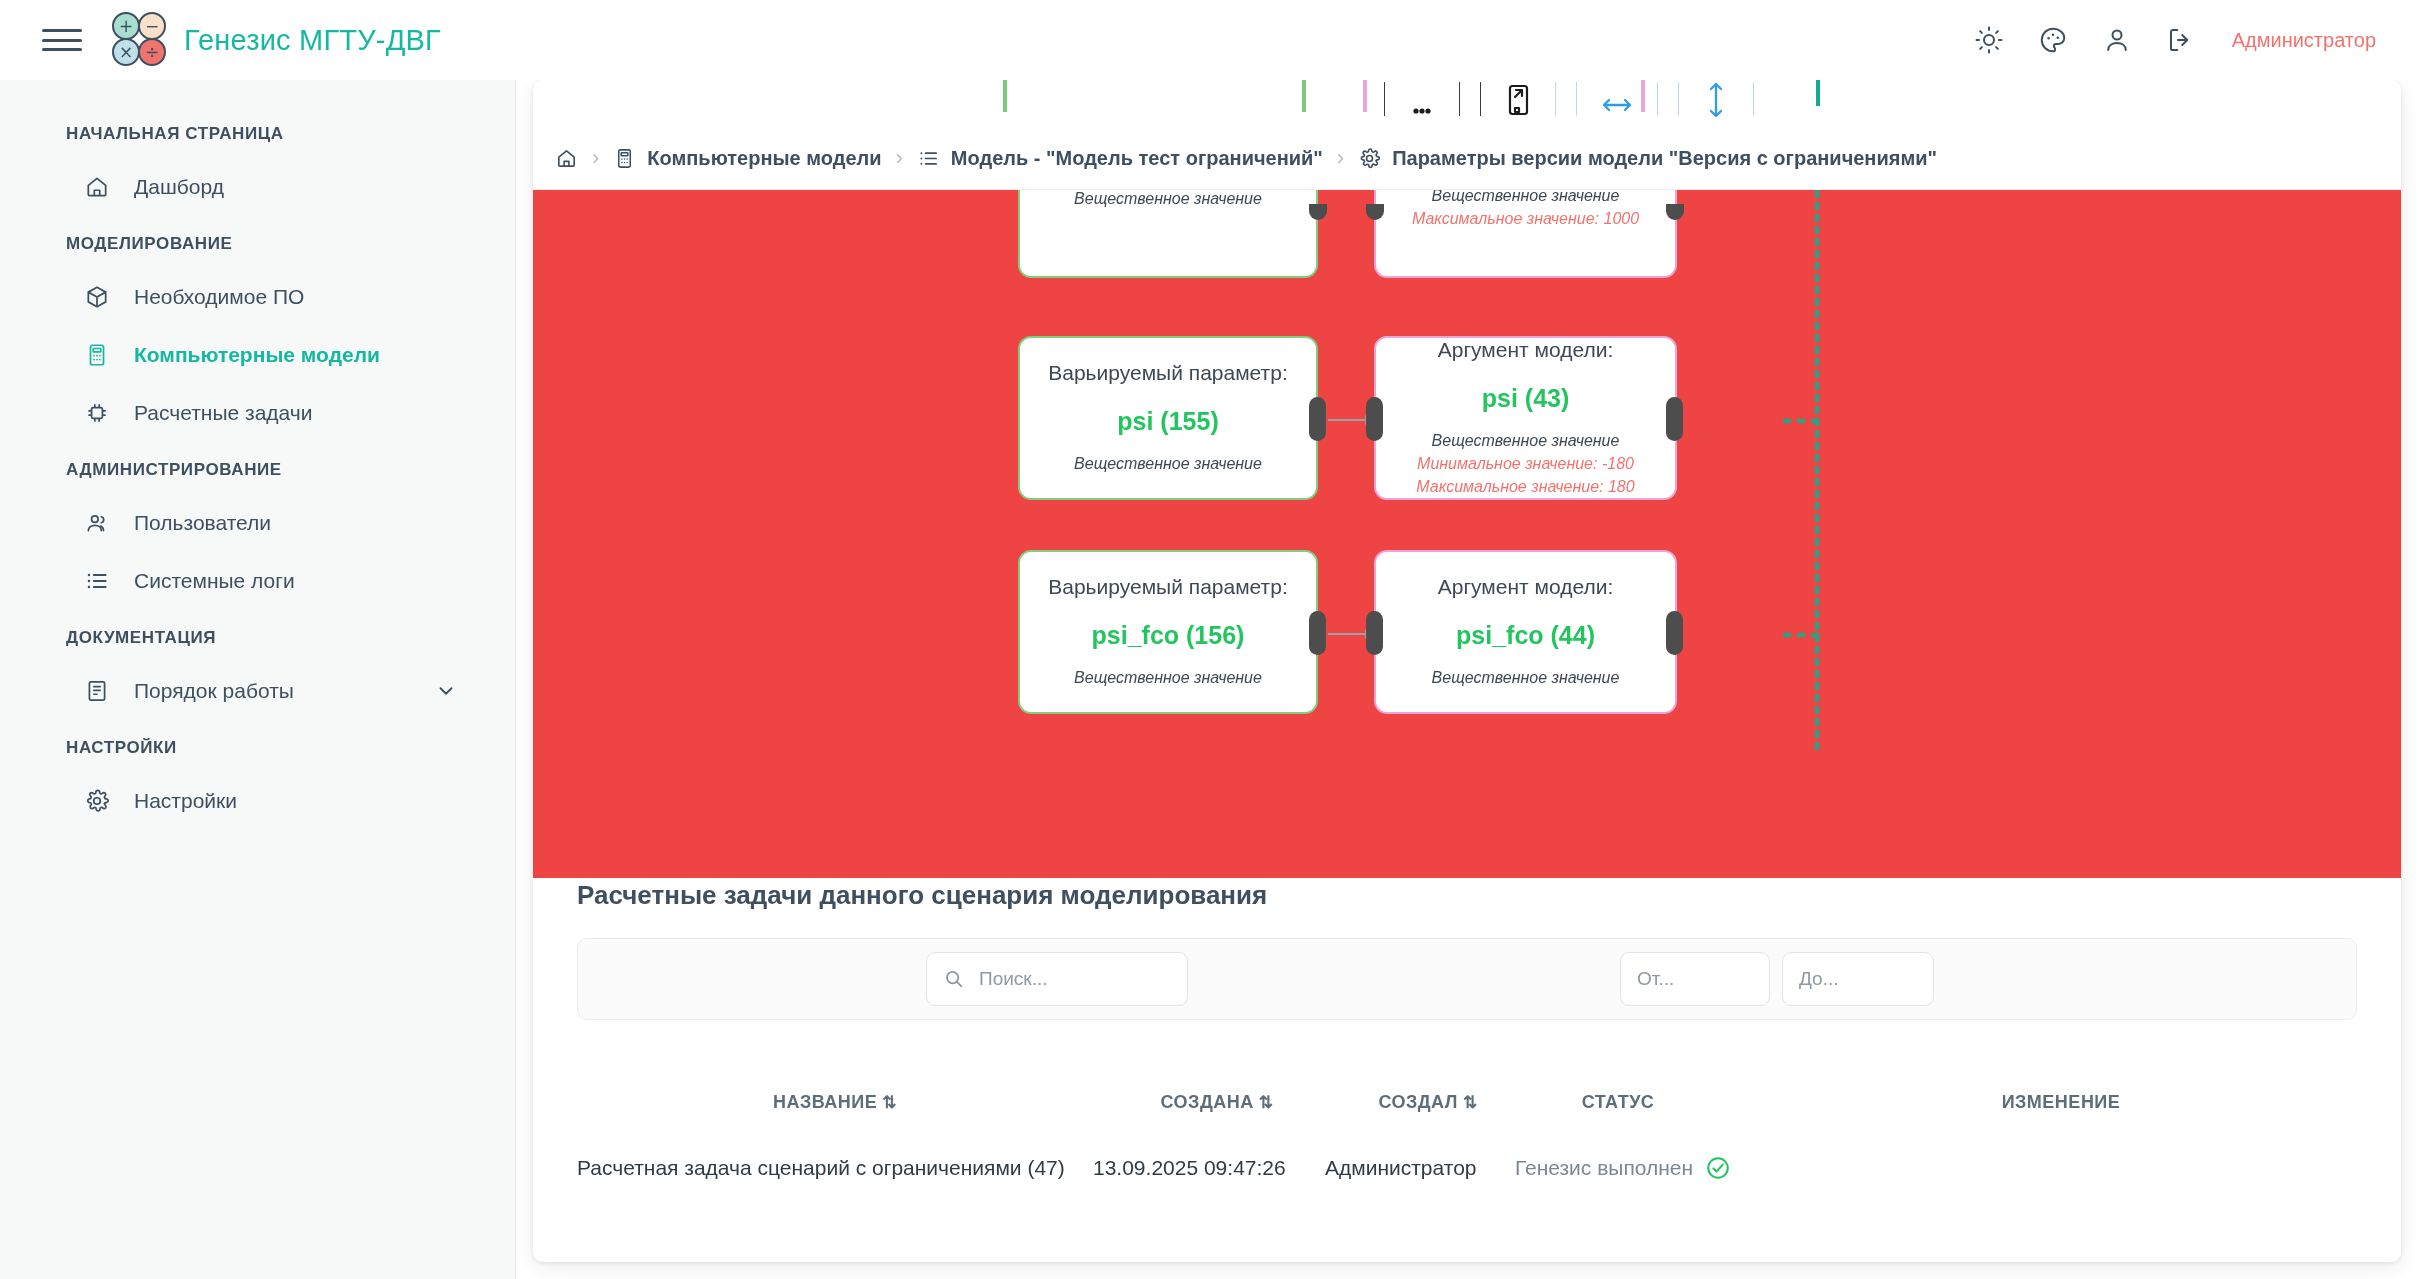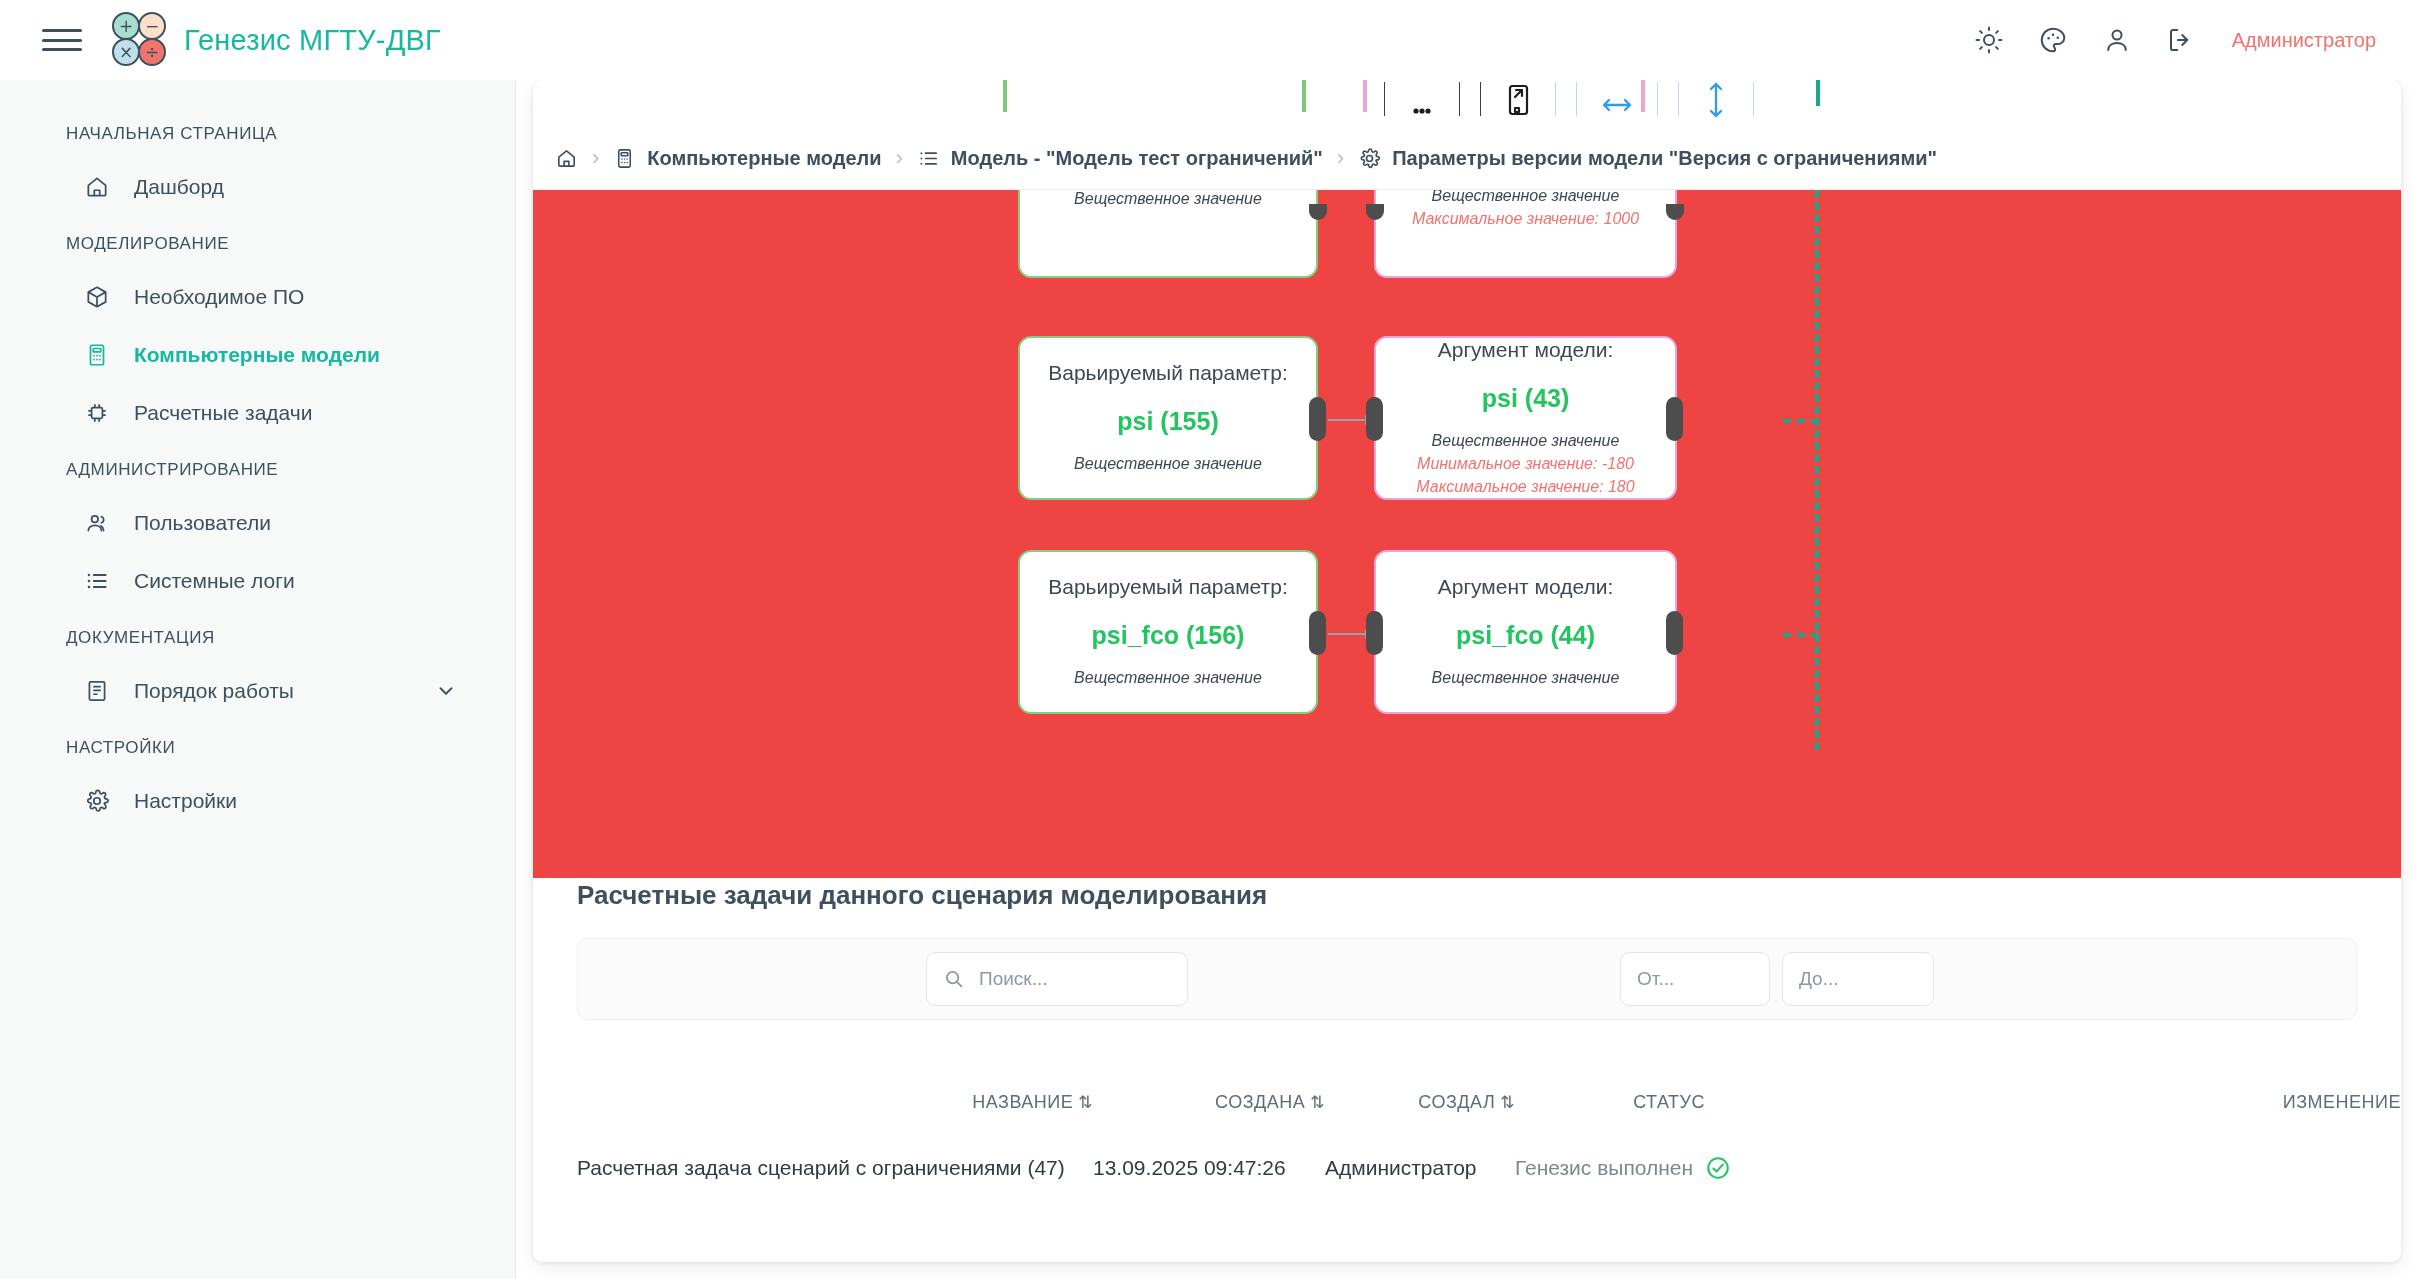--- a/index.html
+++ b/index.html
@@ -33,21 +33,21 @@
   .topbar-right { margin-left:auto; margin-right:42px; display:flex; align-items:center; gap:34px; }
   .ticon { width:30px; height:30px; color:#3e5060; display:block; cursor:pointer; }
   .user-name { color:#f2736e; font-size:20px; margin-left:2px; cursor:pointer; }
 
   
   .sidebar {
     position:absolute; left:0; top:80px; width:516px; height:1199px;
     background:#f7f8f8; border-right:1px solid #e6e9ea;
     padding-top:26px; overflow:hidden;
   }
-  .nav-group { font-size:17px; font-weight:normal; letter-spacing:.6px;
+  .nav-group { font-size:17px; font-weight:bold; letter-spacing:.6px;
                color:#3e5060; padding:18px 0 14px 66px; }
   .nav-item { display:flex; align-items:center; gap:24px; height:58px;
               padding-left:84px; font-size:21px; color:#3e5060; cursor:pointer; }
   .nav-item.active { color:#15b8a0; font-weight:bold; }
   .nav-item svg { width:26px; height:26px; flex:none; }
   .nav-item .chev { margin-left:auto; margin-right:58px; width:22px; height:22px; }
 
   
   .main {
     position:absolute; left:516px; top:80px; width:1902px; height:1199px;
@@ -116,22 +116,22 @@
          padding:0 16px; font-family:"Liberation Sans", sans-serif; }
   .search-wrap .inp { padding-left:52px; }
   .search-wrap svg { position:absolute; left:17px; top:16px; width:22px; height:22px;
                      color:#8e99a3; }
   .from-wrap { margin-left:432px; width:150px; }
   .to-wrap   { margin-left:12px;  width:152px; }
   .inp::placeholder { color:#8e99a3; }
 
   table.tasks-table { position:absolute; left:0; top:198px; width:1868px;
                       border-collapse:collapse; }
-  table.tasks-table th { font-size:18px; font-weight:normal; color:#5d6d79;
-                         letter-spacing:.5px; text-align:right; padding:16px 0 16px 16px;
+  table.tasks-table th { font-size:18px; font-weight:bold; color:#5d6d79;
+                         letter-spacing:.5px; text-align:center; padding:16px 0 16px 16px;
                          white-space:nowrap; }
   table.tasks-table th .srt { font-size:17px; margin-left:5px; color:#5d6d79; }
   table.tasks-table td { font-size:21px; color:#2f3b45; padding:26px 0; }
   table.tasks-table td.status { color:#7b8893; }
   .c1c { padding-left:44px !important; width:560px; }
   .c2c { width:232px; }
   .c3c { width:190px;margin-left:36px; }
   .c4c { width:190px; }
   .c5c { width:auto; }
   .chk { width:26px; height:26px; color:#22c55e; display:block; }

